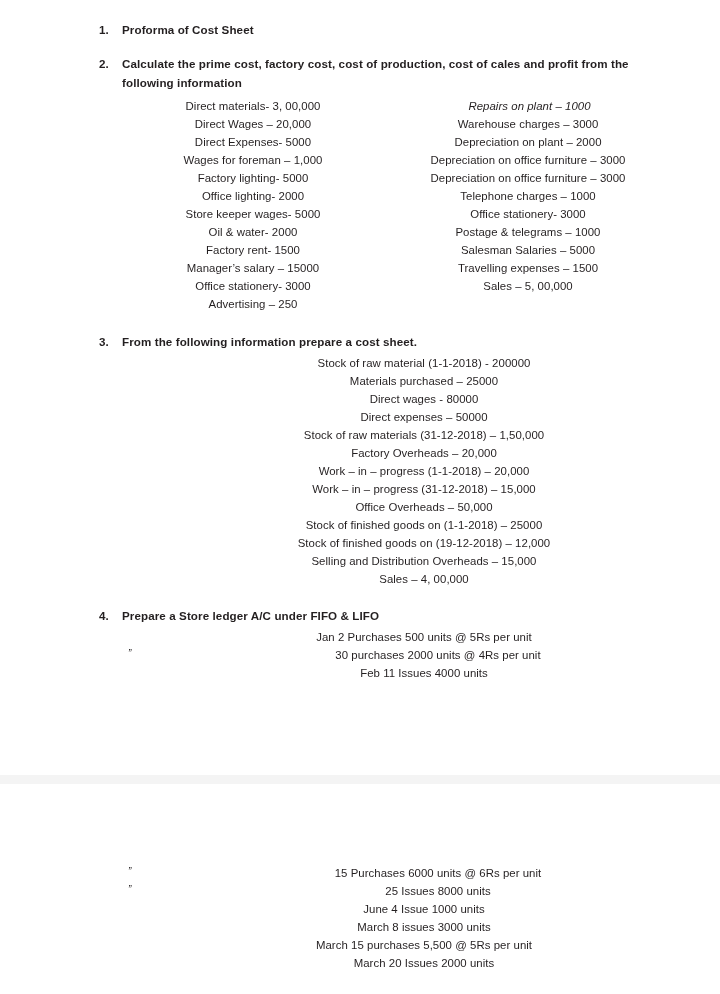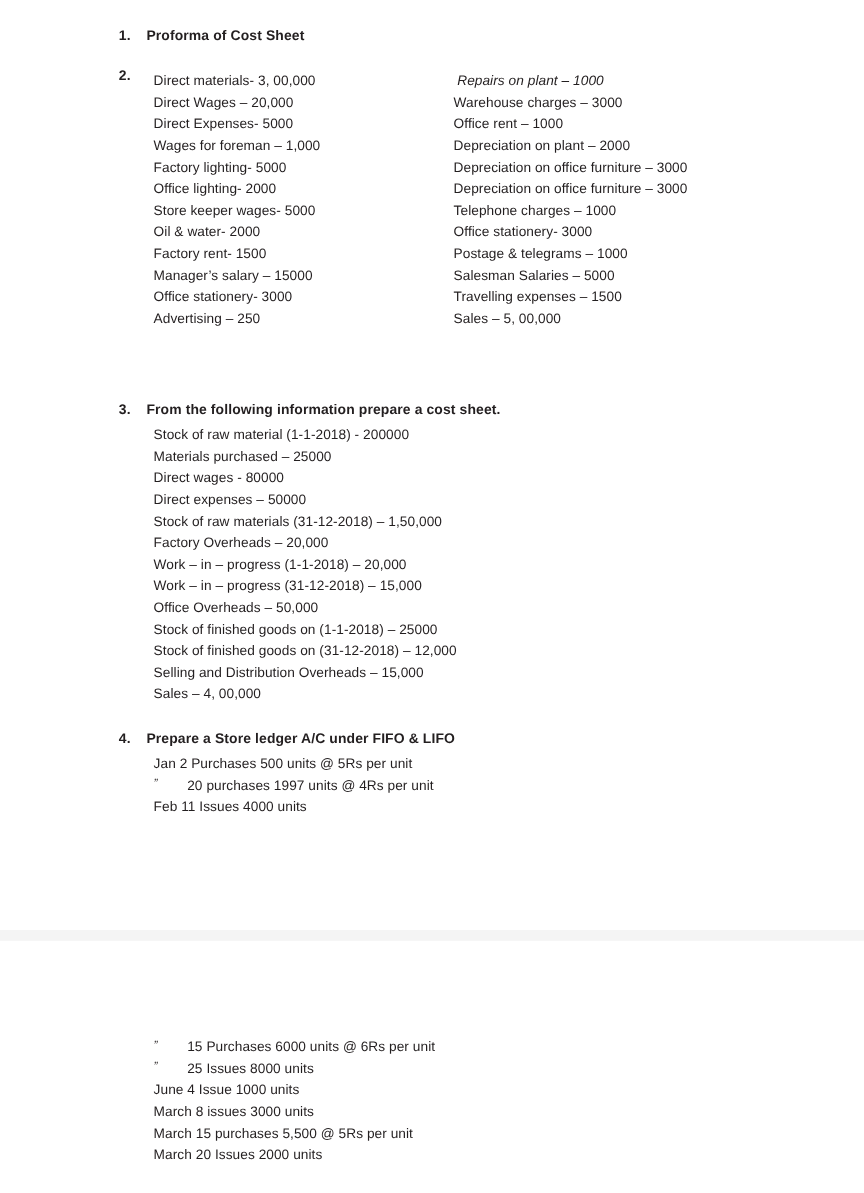--- a/index.html
+++ b/index.html
@@ -51,20 +51,21 @@
     left: 99px;
     top: 0;
     font-weight: bold;
     font-size: 11.6px;
     line-height: 19px;
   }
   .items {
     margin: 0;
     padding: 0;
     list-style: none;
+    text-align: center;
   }
   .item {
     font-size: 11.4px;
     line-height: 18px;
     letter-spacing: 0.05px;
     white-space: pre;
   }
   .item.bold { font-weight: normal; }
 
   
@@ -113,40 +114,40 @@
   <div class="q-block" id="q1" style="top:20px;">
     <div class="q-head">
       <span class="q-num">1.</span>
       <span>Proforma of Cost Sheet</span>
     </div>
   </div>
 
   <div class="q-block" id="q2" style="top:54px;">
     <div class="q-head">
       <span class="q-num">2.</span>
+      <span>Calculate the prime cost, factory cost, cost of production, cost of cales and profit from the following information</span>
     </div>
     <div class="two-col" style="margin-top:5px;">
       <ul class="items col-left" id="q2-left">
           <li class="item"><span>Direct materials- 3, 00,000</span></li>
           <li class="item"><span>Direct Wages – 20,000</span></li>
           <li class="item"><span>Direct Expenses- 5000</span></li>
           <li class="item"><span>Wages for foreman – 1,000</span></li>
           <li class="item"><span>Factory lighting- 5000</span></li>
           <li class="item"><span>Office lighting- 2000</span></li>
           <li class="item"><span>Store keeper wages- 5000</span></li>
           <li class="item"><span>Oil &amp; water- 2000</span></li>
           <li class="item"><span>Factory rent- 1500</span></li>
           <li class="item"><span>Manager’s salary – 15000</span></li>
           <li class="item"><span>Office stationery- 3000</span></li>
           <li class="item"><span>Advertising – 250</span></li>
         </ul>
       <ul class="items col-right" id="q2-right">
           <li class="item"><span>Repairs on plant – 1000</span></li>
           <li class="item"><span>Warehouse charges – 3000</span></li>
-          <li class="item"><span>Office rent – 1000</span></li>
           <li class="item"><span>Depreciation on plant – 2000</span></li>
           <li class="item"><span>Depreciation on office furniture – 3000</span></li>
           <li class="item"><span>Depreciation on office furniture – 3000</span></li>
           <li class="item"><span>Telephone charges – 1000</span></li>
           <li class="item"><span>Office stationery- 3000</span></li>
           <li class="item"><span>Postage &amp; telegrams – 1000</span></li>
           <li class="item"><span>Salesman Salaries – 5000</span></li>
           <li class="item"><span>Travelling expenses – 1500</span></li>
           <li class="item bold"><span>Sales – 5, 00,000</span></li>
         </ul>
@@ -162,34 +163,34 @@
         <li class="item"><span>Stock of raw material (1-1-2018) - 200000</span></li>
         <li class="item"><span>Materials purchased – 25000</span></li>
         <li class="item"><span>Direct wages - 80000</span></li>
         <li class="item"><span>Direct expenses – 50000</span></li>
         <li class="item"><span>Stock of raw materials (31-12-2018) – 1,50,000</span></li>
         <li class="item"><span>Factory Overheads – 20,000</span></li>
         <li class="item"><span>Work – in – progress (1-1-2018) – 20,000</span></li>
         <li class="item"><span>Work – in – progress (31-12-2018) – 15,000</span></li>
         <li class="item"><span>Office Overheads – 50,000</span></li>
         <li class="item"><span>Stock of finished goods on (1-1-2018) – 25000</span></li>
-        <li class="item"><span>Stock of finished goods on (31-12-2018) – 12,000</span></li>
+        <li class="item"><span>Stock of finished goods on (19-12-2018) – 12,000</span></li>
         <li class="item"><span>Selling and Distribution Overheads – 15,000</span></li>
         <li class="item bold"><span>Sales – 4, 00,000</span></li>
       </ul>
   </div>
 
   <div class="q-block" id="q4" style="top:606px;">
     <div class="q-head">
       <span class="q-num">4.</span>
       <span>Prepare a Store ledger A/C under FIFO &amp; LIFO</span>
     </div>
     <ul class="items one-col" id="q4-items" style="margin-top:3px;">
         <li class="item"><span>Jan 2 Purchases 500 units @ 5Rs per unit</span></li>
-        <li class="item ditto-line"><span class="ditto">”</span><span>20 purchases 1997 units @ 4Rs per unit</span></li>
+        <li class="item ditto-line"><span class="ditto">”</span><span>30 purchases 2000 units @ 4Rs per unit</span></li>
         <li class="item"><span>Feb 11 Issues 4000 units</span></li>
       </ul>
   </div>
 
   <div class="page-break"></div>
 
   <div class="q-block" id="cont" style="top:864px;">
     <ul class="items one-col" id="cont-items">
         <li class="item ditto-line"><span class="ditto">”</span><span>15 Purchases 6000 units @ 6Rs per unit</span></li>
         <li class="item ditto-line"><span class="ditto">”</span><span>25 Issues 8000 units</span></li>

